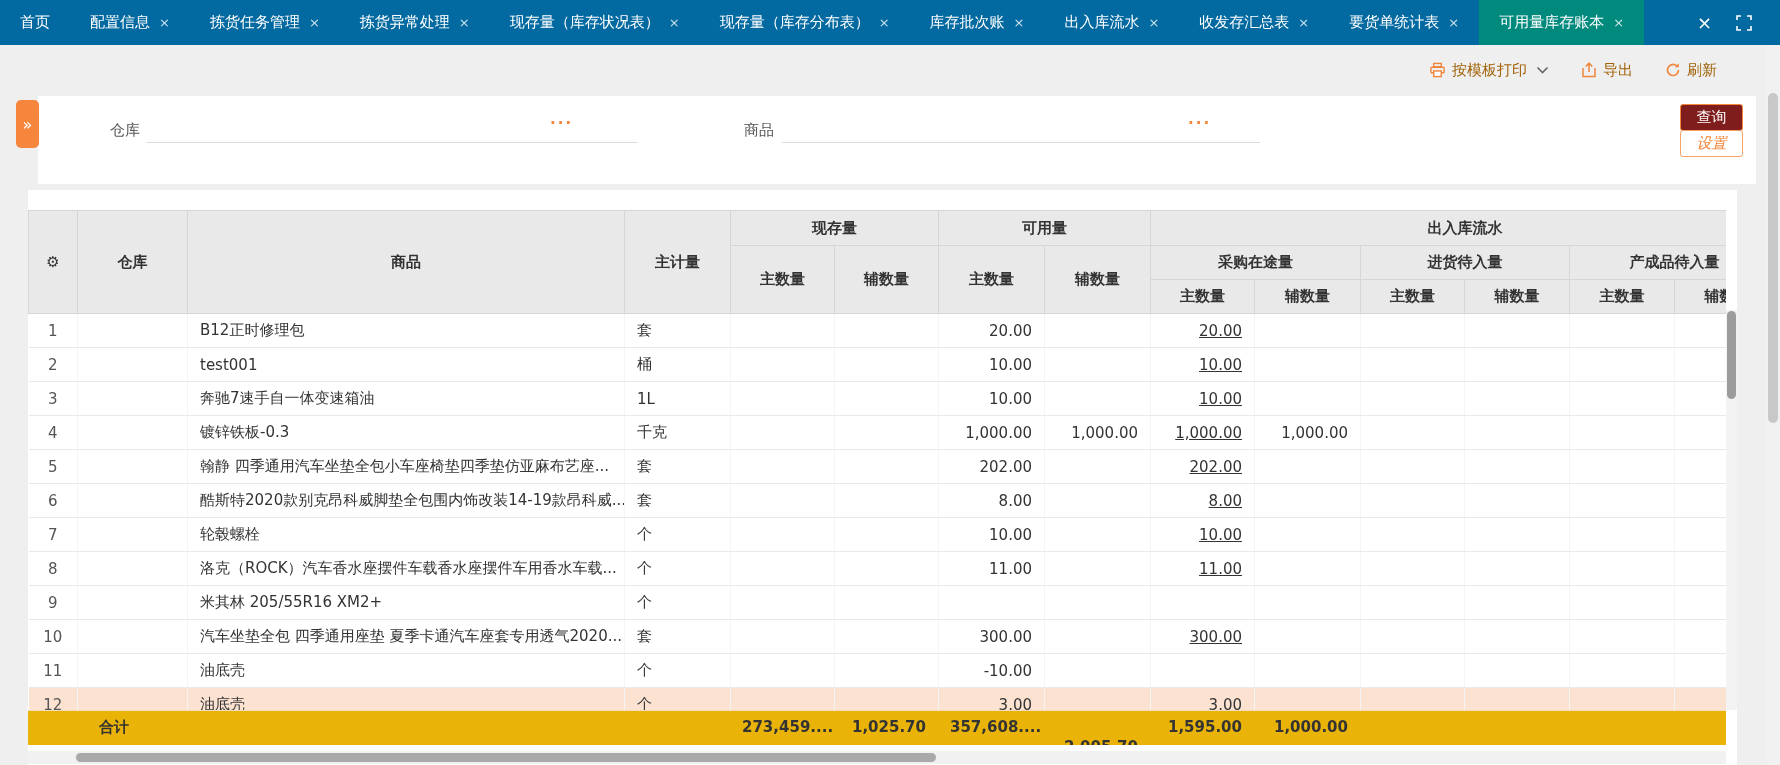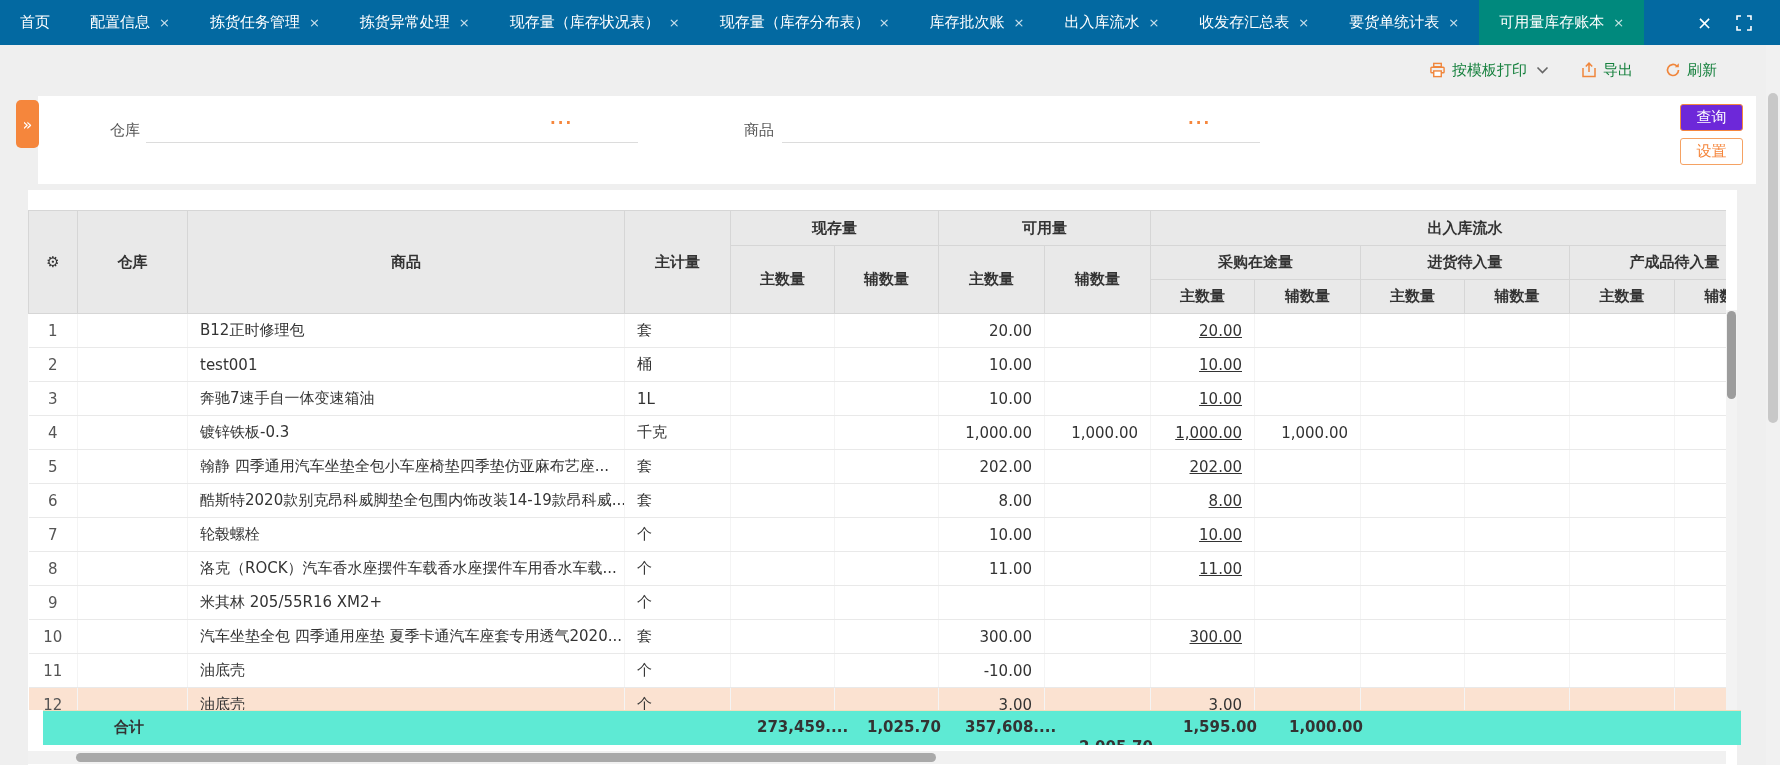--- a/index.html
+++ b/index.html
@@ -12,35 +12,35 @@
   .tabbar{height:45px;background:#0369a1;display:flex;align-items:stretch;color:#fff;}
   .tabs{display:flex;align-items:stretch;overflow:hidden;}
   .tab{display:flex;align-items:center;padding:0 20px;font-size:15px;cursor:pointer;white-space:nowrap;}
   .tab.active{background:#00897d;}
   .tab .tab-close{margin-left:9px;font-size:13px;opacity:.8;}
   .tabbar-right{margin-left:auto;display:flex;align-items:center;gap:24px;padding:0 28px 0 10px;}
   .tb-icon{cursor:pointer;display:flex;align-items:center;font-size:18px;line-height:1;}
   
   .titlebar{height:50px;display:flex;align-items:center;padding:0 63px 0 25px;background:#efefef;}
   .page-title{font-size:19px;color:#333;}
-  .toolbar{margin-left:auto;display:flex;align-items:center;gap:9px;font-size:15px;color:#15803d;}
+  .toolbar{margin-left:auto;display:flex;align-items:center;gap:9px;font-size:15px;color:#a16207;}
   .tb-btn{display:flex;align-items:center;gap:6px;cursor:pointer;white-space:nowrap;}
   .tb-sep{width:14px;}
   
   .filter-panel{position:absolute;left:38px;top:96px;width:1718px;height:88px;background:#fff;}
   .collapse-handle{position:absolute;left:16px;top:100px;width:23px;height:48px;background:#f5863c;
     border-radius:5px;color:#fff;display:flex;align-items:center;justify-content:center;
     font-size:16px;cursor:pointer;z-index:3;}
   .f-label{position:absolute;font-size:15px;color:#555;}
   .f-input{position:absolute;height:36px;border:none;border-bottom:1px solid #dcdcdc;background:transparent;
     font-size:15px;color:#333;outline:none;padding:0 70px 0 4px;box-sizing:border-box;}
   .f-ellipsis{position:absolute;color:#f5863c;font-weight:bold;font-size:15px;letter-spacing:2px;cursor:pointer;}
   .btn{position:absolute;width:63px;height:27px;border-radius:3px;font-size:15px;line-height:25px;
     text-align:center;cursor:pointer;box-sizing:border-box;}
-  .btn-solid{background:#6d28d9;border:1px solid #f5873f;color:#fff;}
+  .btn-solid{background:#7f1d1d;border:1px solid #f5873f;color:#fff;}
   .btn-outline{background:#fff;border:1px solid #f5a263;color:#f5863c;}
   
   .table-panel{position:absolute;left:28px;top:190px;width:1709px;height:575px;background:#fff;}
   .table-clip{position:absolute;left:0;top:20px;width:1698px;height:500px;overflow:hidden;}
   table.grid{border-collapse:collapse;table-layout:fixed;width:1751px;}
   .grid th{background:#e9e9e9;border:1px solid #d6d6d6;font-weight:bold;font-size:15px;color:#333;
     padding:0 8px;white-space:nowrap;overflow:hidden;text-align:center;}
   .h1 th{height:34px;} .h2 th{height:33px;} .h3 th{height:33px;}
   .th-right{text-align:right;padding-right:56px;}
   .th-gear{font-weight:normal;font-size:16px;color:#555;}
@@ -49,22 +49,22 @@
     color:#333;white-space:nowrap;overflow:hidden;background:#fff;}
   td.c-num{color:#555;text-align:center;padding:0 4px;}
   td.c-right{text-align:right;}
   .cell-link{text-decoration:underline;cursor:pointer;}
   .neg{color:#e60012;}
   tr.highlight td{background:#fbe2d1;}
   
   .vscroll{position:absolute;left:1698px;top:120px;width:11px;height:400px;background:#f3f3f3;}
   .vthumb{position:absolute;left:1px;top:1px;width:9px;height:88px;background:#9c9c9c;border-radius:5px;cursor:pointer;}
   
-  .total-row{position:absolute;left:15px;top:520px;width:1698px;height:34px;overflow:hidden;display:flex;
-    background:#5eead4;border-top:1px solid #f2ddbe;font-weight:bold;}
+  .total-row{position:absolute;left:0;top:520px;width:1698px;height:34px;overflow:hidden;display:flex;
+    background:#eab308;border-top:1px solid #f2ddbe;font-weight:bold;}
   .total-cell{flex:none;box-sizing:border-box;padding:7px 12px 0 12px;font-size:15px;color:#333;white-space:nowrap;overflow:hidden;}
   .total-cell.c-right{text-align:right;}
   .total-label{text-align:left;padding-left:22px;}
   
   .hscroll{position:absolute;left:0;top:561px;width:1698px;height:13px;background:#f1f1f1;}
   .hthumb{position:absolute;left:48px;top:2px;width:860px;height:9px;background:#a9a9a9;border-radius:5px;cursor:pointer;}
   
   .page-scroll{position:absolute;right:0;top:45px;width:14px;height:720px;background:#f1f1f1;}
   .pthumb{position:absolute;left:2px;top:48px;width:10px;height:330px;background:#c8c8c8;border-radius:5px;cursor:pointer;}
   svg{display:block;}
@@ -174,21 +174,21 @@
 <div class="filter-panel">
   <span class="f-label" style="left:72px;top:25px;">仓库</span>
   <input class="f-input" style="left: 108px; top: 11px; width: 492px;" value="">
   <span class="f-ellipsis" style="left:512px;top:18px;">···</span>
 
   <span class="f-label" style="left:706px;top:25px;">商品</span>
   <input class="f-input" style="left: 744px; top: 11px; width: 478px;" value="">
   <span class="f-ellipsis" style="left:1150px;top:18px;">···</span>
 
   <div class="btn btn-solid" style="right:13px;top:8px;">查询</div>
-  <div class="btn btn-outline" style="right:13px;top:42px;">设置</div>
+  <div class="btn btn-outline" style="right:13px;top:34px;font-style:italic;">设置</div>
 </div>
 
 <div class="table-panel">
   <div class="table-clip">
     <table class="grid" id="grid-table">
       <colgroup id="grid-colgroup">
           <col style="width: 49px;">
           <col style="width: 110px;">
           <col style="width: 437px;">
           <col style="width: 106px;">

